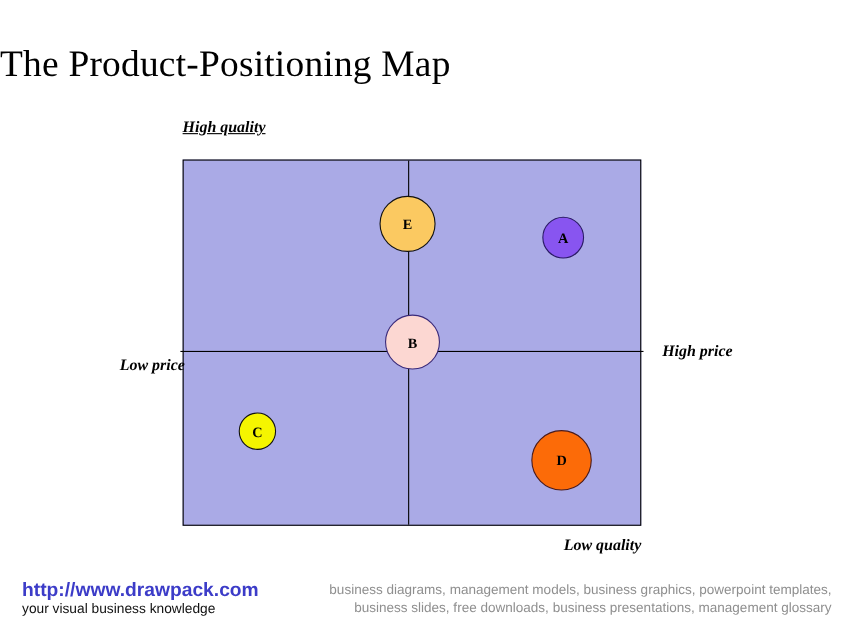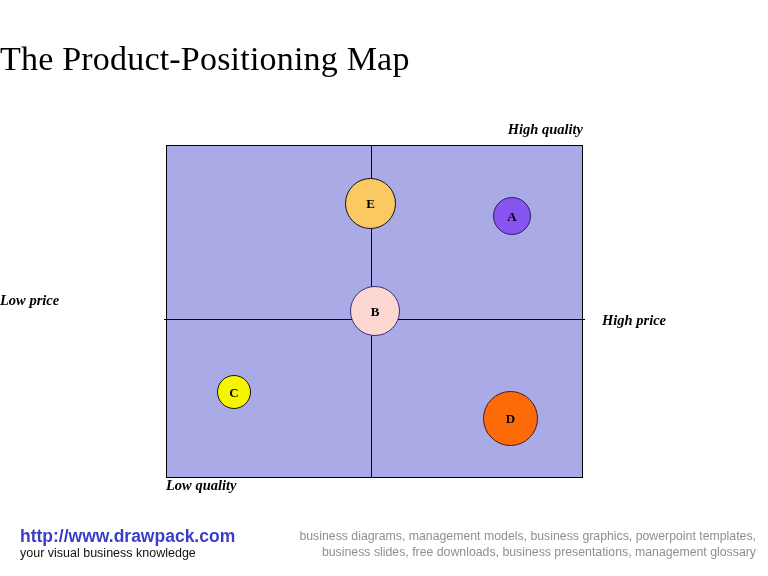--- a/index.html
+++ b/index.html
@@ -65,35 +65,38 @@
     position: absolute;
     font-family: "Liberation Serif", serif;
     font-weight: bold;
     font-style: italic;
     font-size: 14.5px;
     color: #000000;
     white-space: nowrap;
   }
   #cap-high-quality {
     left: 166px;
-    top: 121px;
+    top: 108px;
     width: 417px;
-    text-align: right;
+    text-align: left;
+    text-decoration: underline;
   }
   #cap-low-quality {
     left: 166px;
-    top: 477px;
+    top: 488px;
     width: 417px;
-    text-align: left;
+    text-align: right;
     font-style: italic;
   }
   #cap-low-price {
     left: 0px;
-    top: 292px;
+    top: 324px;
     width: 152px;
+    text-align: right;
+    padding-left: 16px;
   }
   #cap-high-price {
     left: 602px;
     top: 312px;
     text-align: center;
   }
 
   
   .bubble {
     position: absolute;

